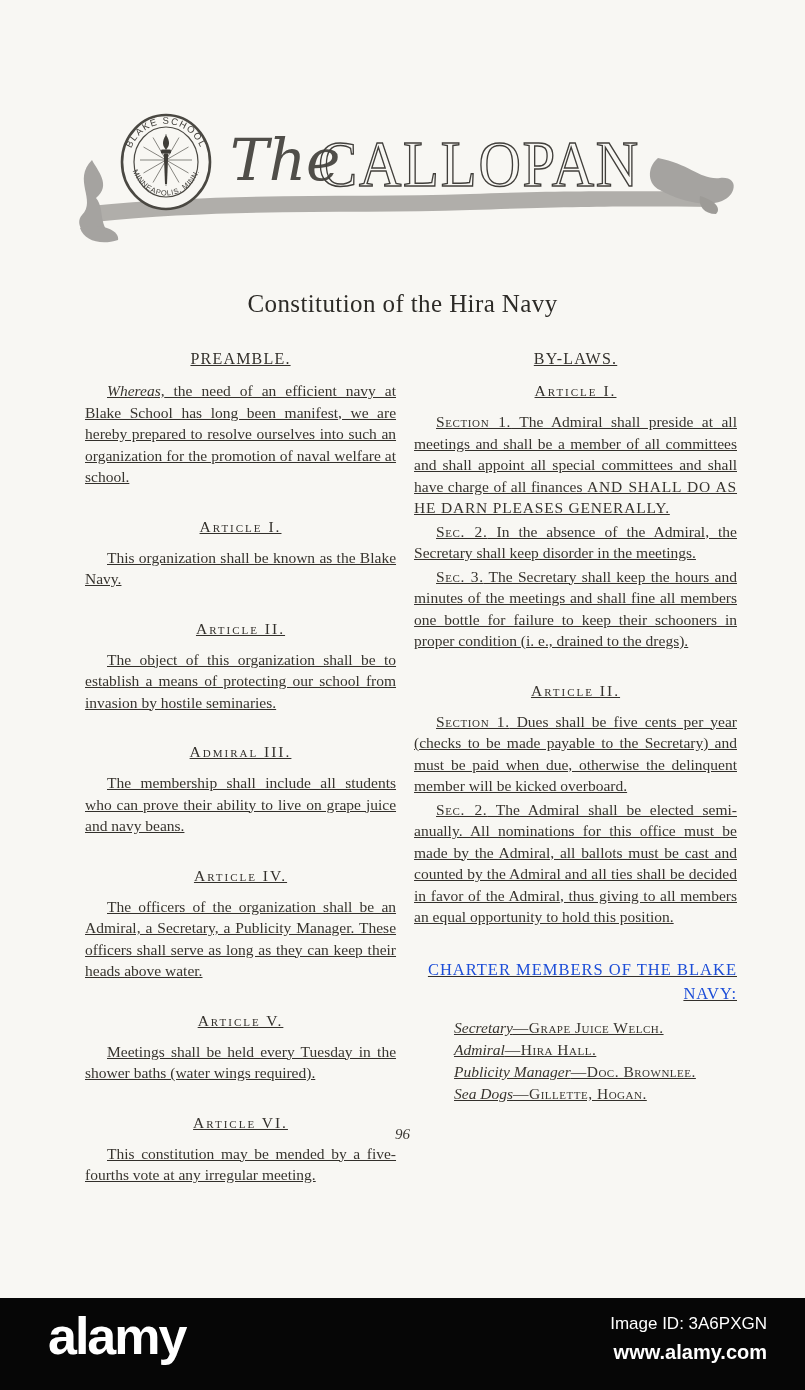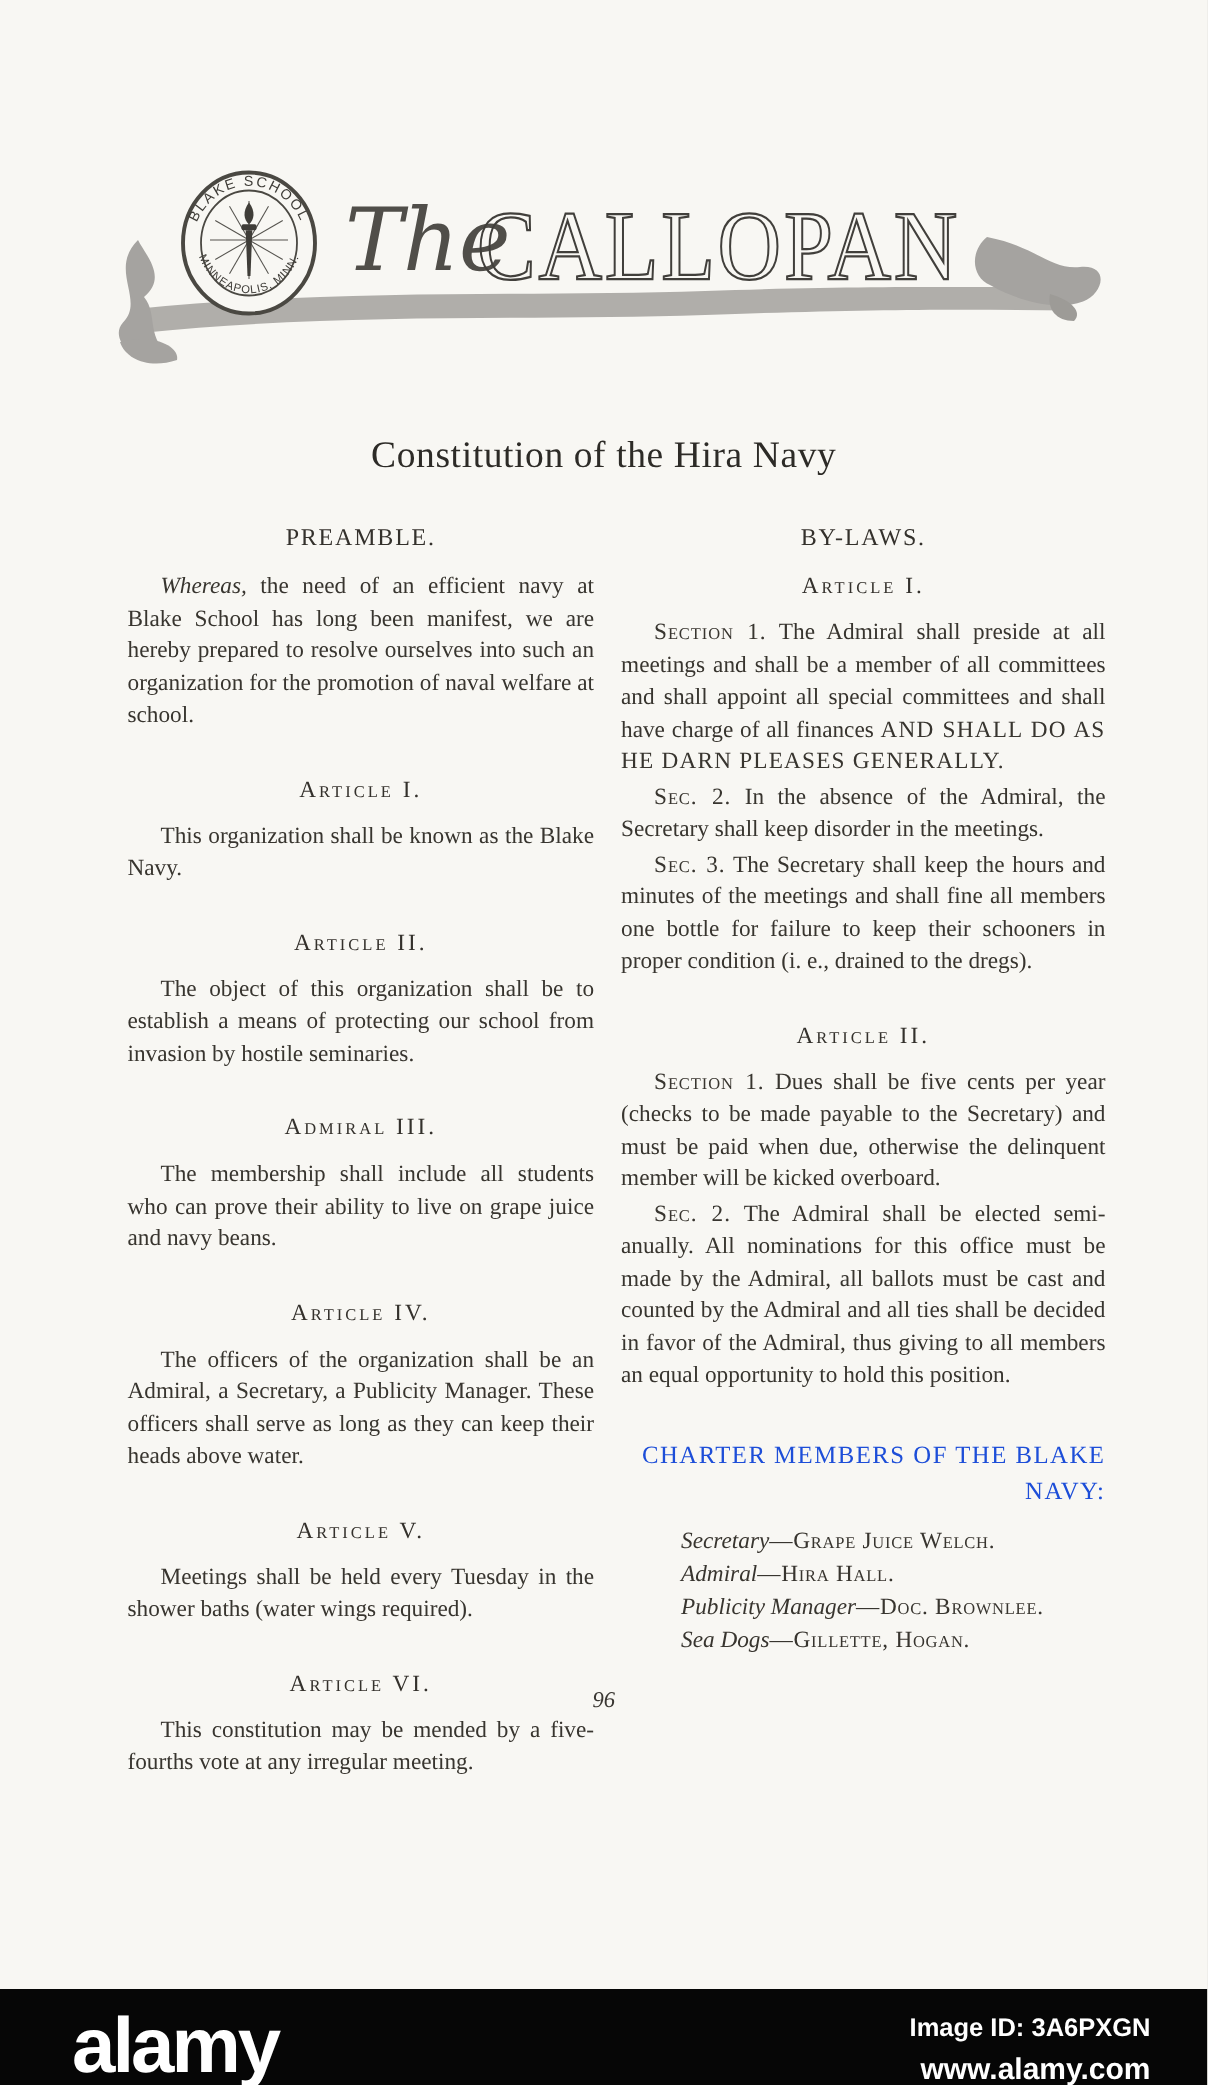--- a/index.html
+++ b/index.html
@@ -10,21 +10,21 @@
   }
   
   .masthead { position:absolute; top:0; left:0; }
   
   .doc-title {
     position:absolute; top:290px; left:0; width:100%;
     text-align:center; font-size:25px; font-weight:normal;
     letter-spacing:.4px; margin:0; color:#2d2b27;
   }
   
-  .columns { position:absolute; top:344px; left:85px; width:652px; display:flex; gap:18px; }
+  .columns { position:absolute; top:344px; left:85px; width:652px; display:flex; gap:18px;text-decoration:underline; }
   .col-left  { width:313px; }
   .col-right { width:325px; }
   .caps-heading {
     font-size:16px; font-weight:normal; text-align:center;
     letter-spacing:1.2px; margin:6px 0 12px; color:#34312c;
   }
   .article-heading {
     font-size:15.5px; font-weight:normal; text-align:center;
     font-variant:small-caps; letter-spacing:2px;
     margin:30px 0 11px; color:#34312c;
@@ -44,30 +44,30 @@
   .member { font-size:15.5px; line-height:22px; color:#38352f; }
   .member .role { font-style:italic; }
   .member .sc-name { font-variant:small-caps; letter-spacing:.5px; }
   
   .page-number {
     position:absolute; top:1126px; left:0; width:100%;
     text-align:center; font-size:15px; color:#3a3732;font-style:italic;
   }
   
   .footer-bar {
-    position:absolute; left:0; bottom:0; width:100%; height:64px;
+    position:absolute; left:0; bottom:0; width:100%; height:92px;
     background:#060606; color:#fff;
     font-family:"Liberation Sans", sans-serif;
   }
   .alamy-logo {
     position:absolute; left:48px; top:12px;
     font-size:52px; font-weight:bold; letter-spacing:-2px; line-height:1;
   }
   .footer-right { position:absolute; right:38px; top:16px; text-align:right; }
-  .image-id { font-size:17px; margin-bottom:7px; font-weight:700; }
+  .image-id { font-size:17px; margin-bottom:7px; font-weight:400; }
   .alamy-url { font-size:20px; font-weight:bold; }
 </style>
 </head>
 <body>
 
 <div class="page">
 
   <svg class="masthead" width="805" height="250" viewBox="0 0 805 250" aria-hidden="true">
 
     <g>

